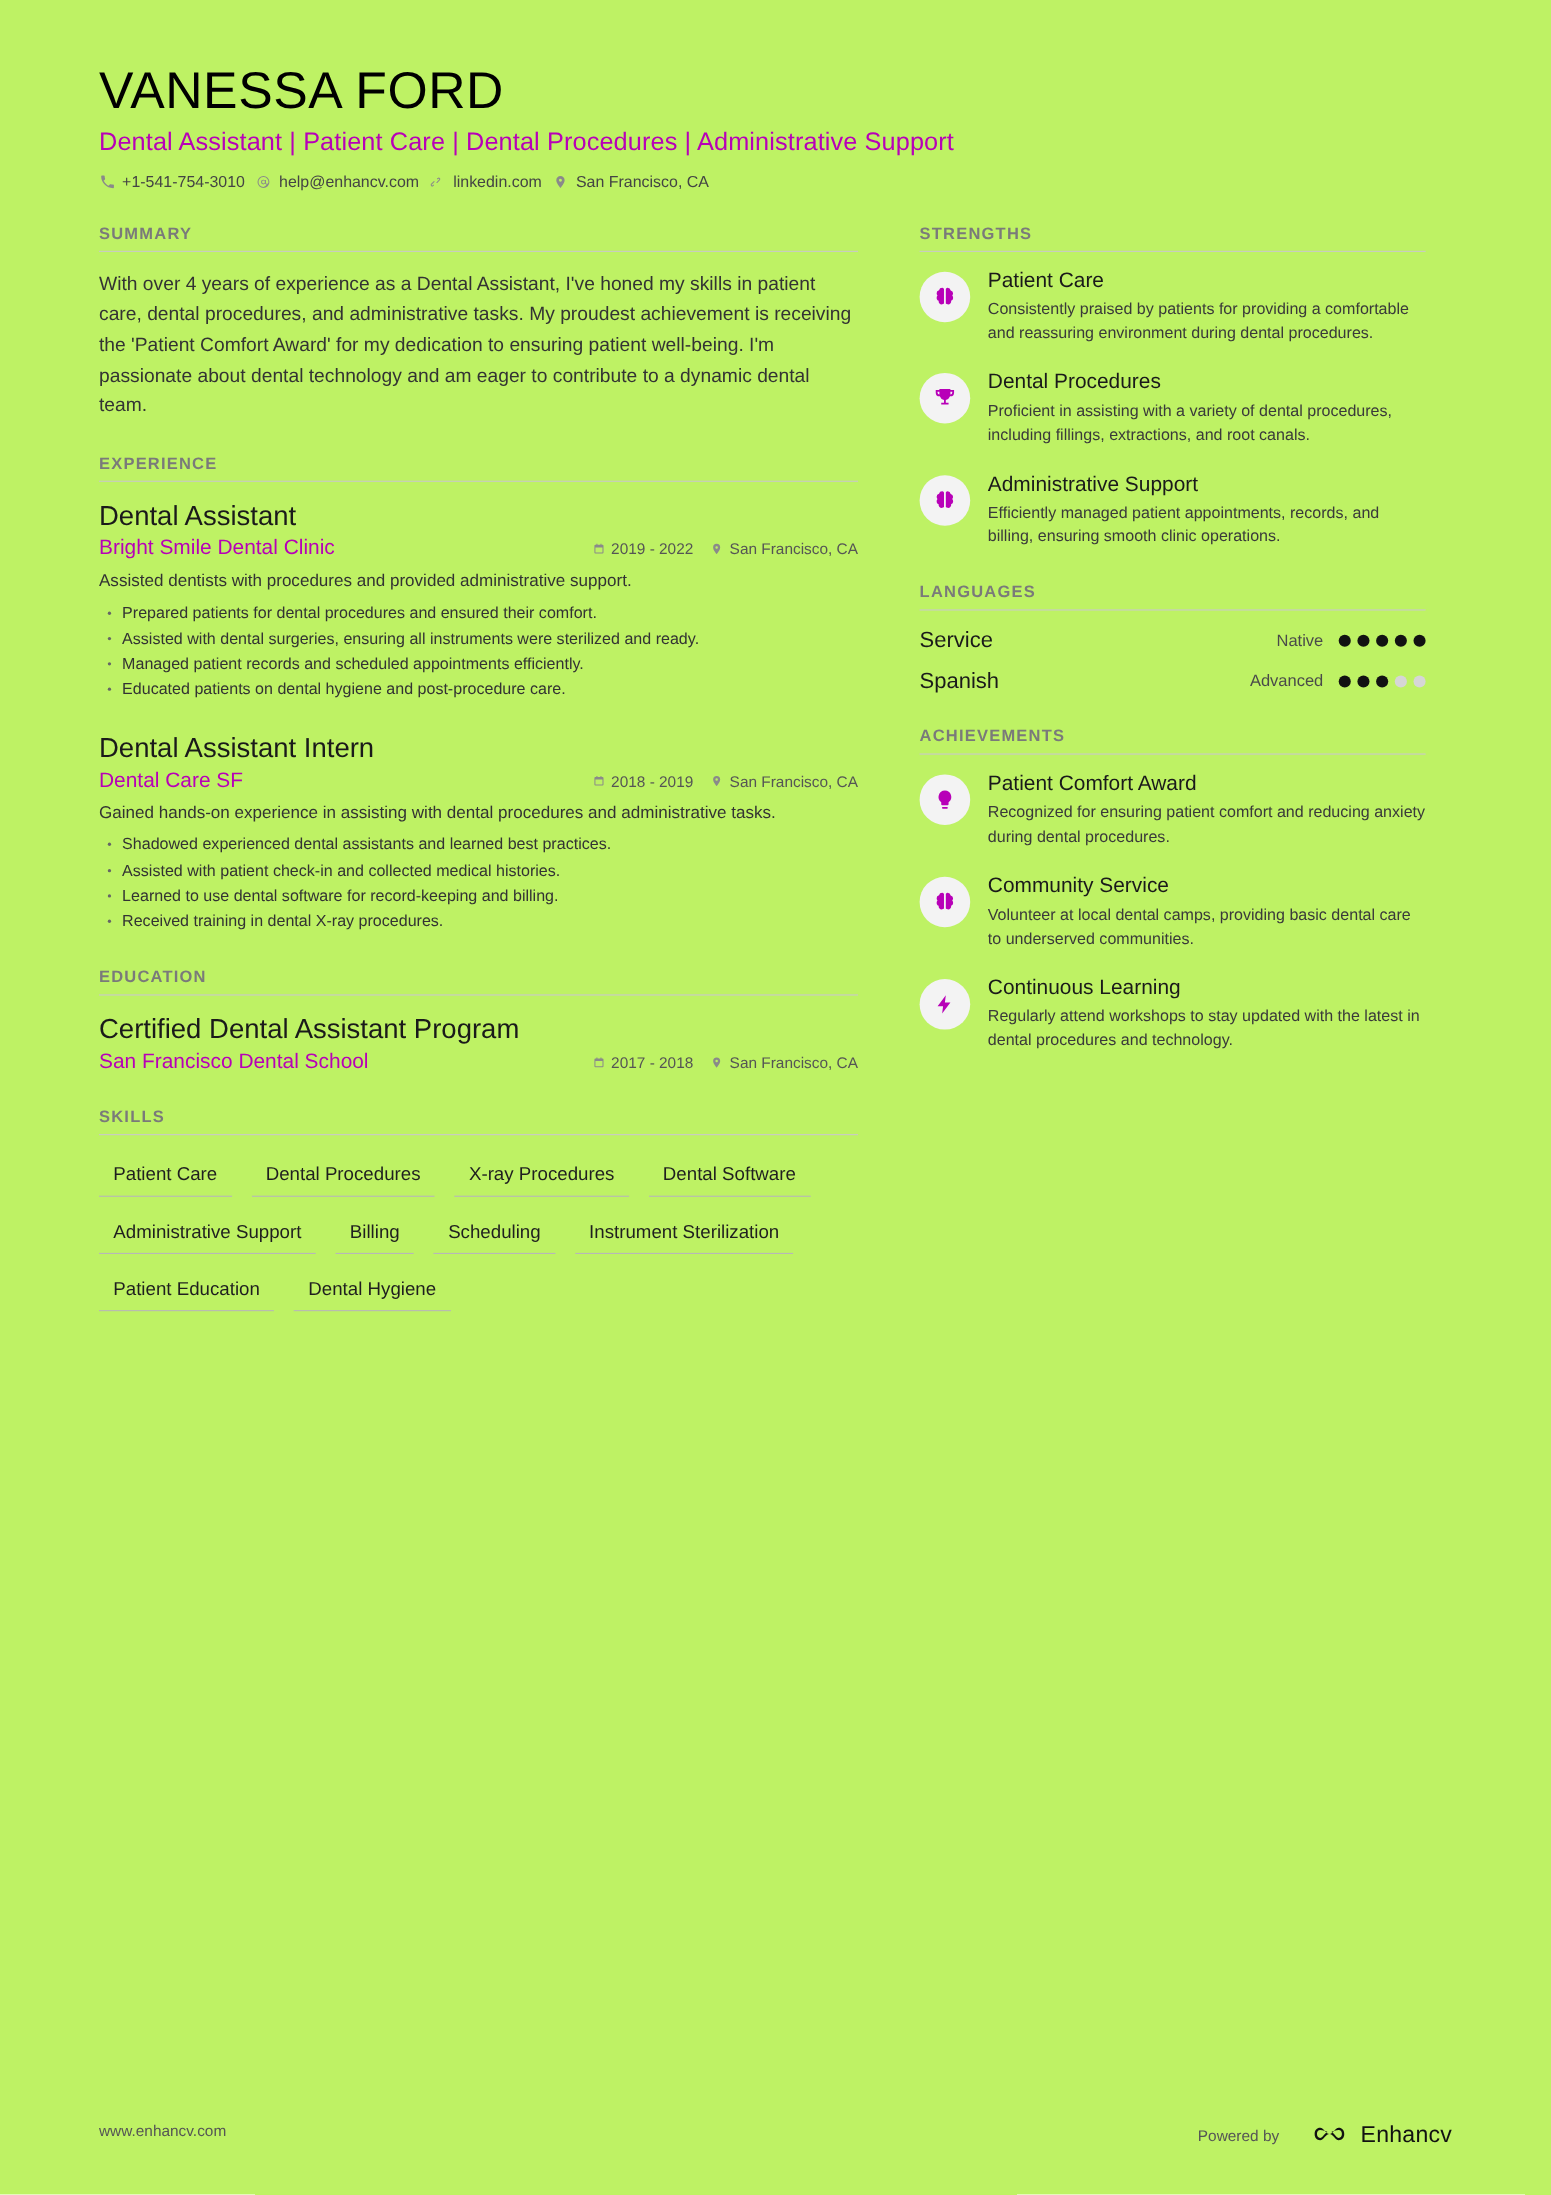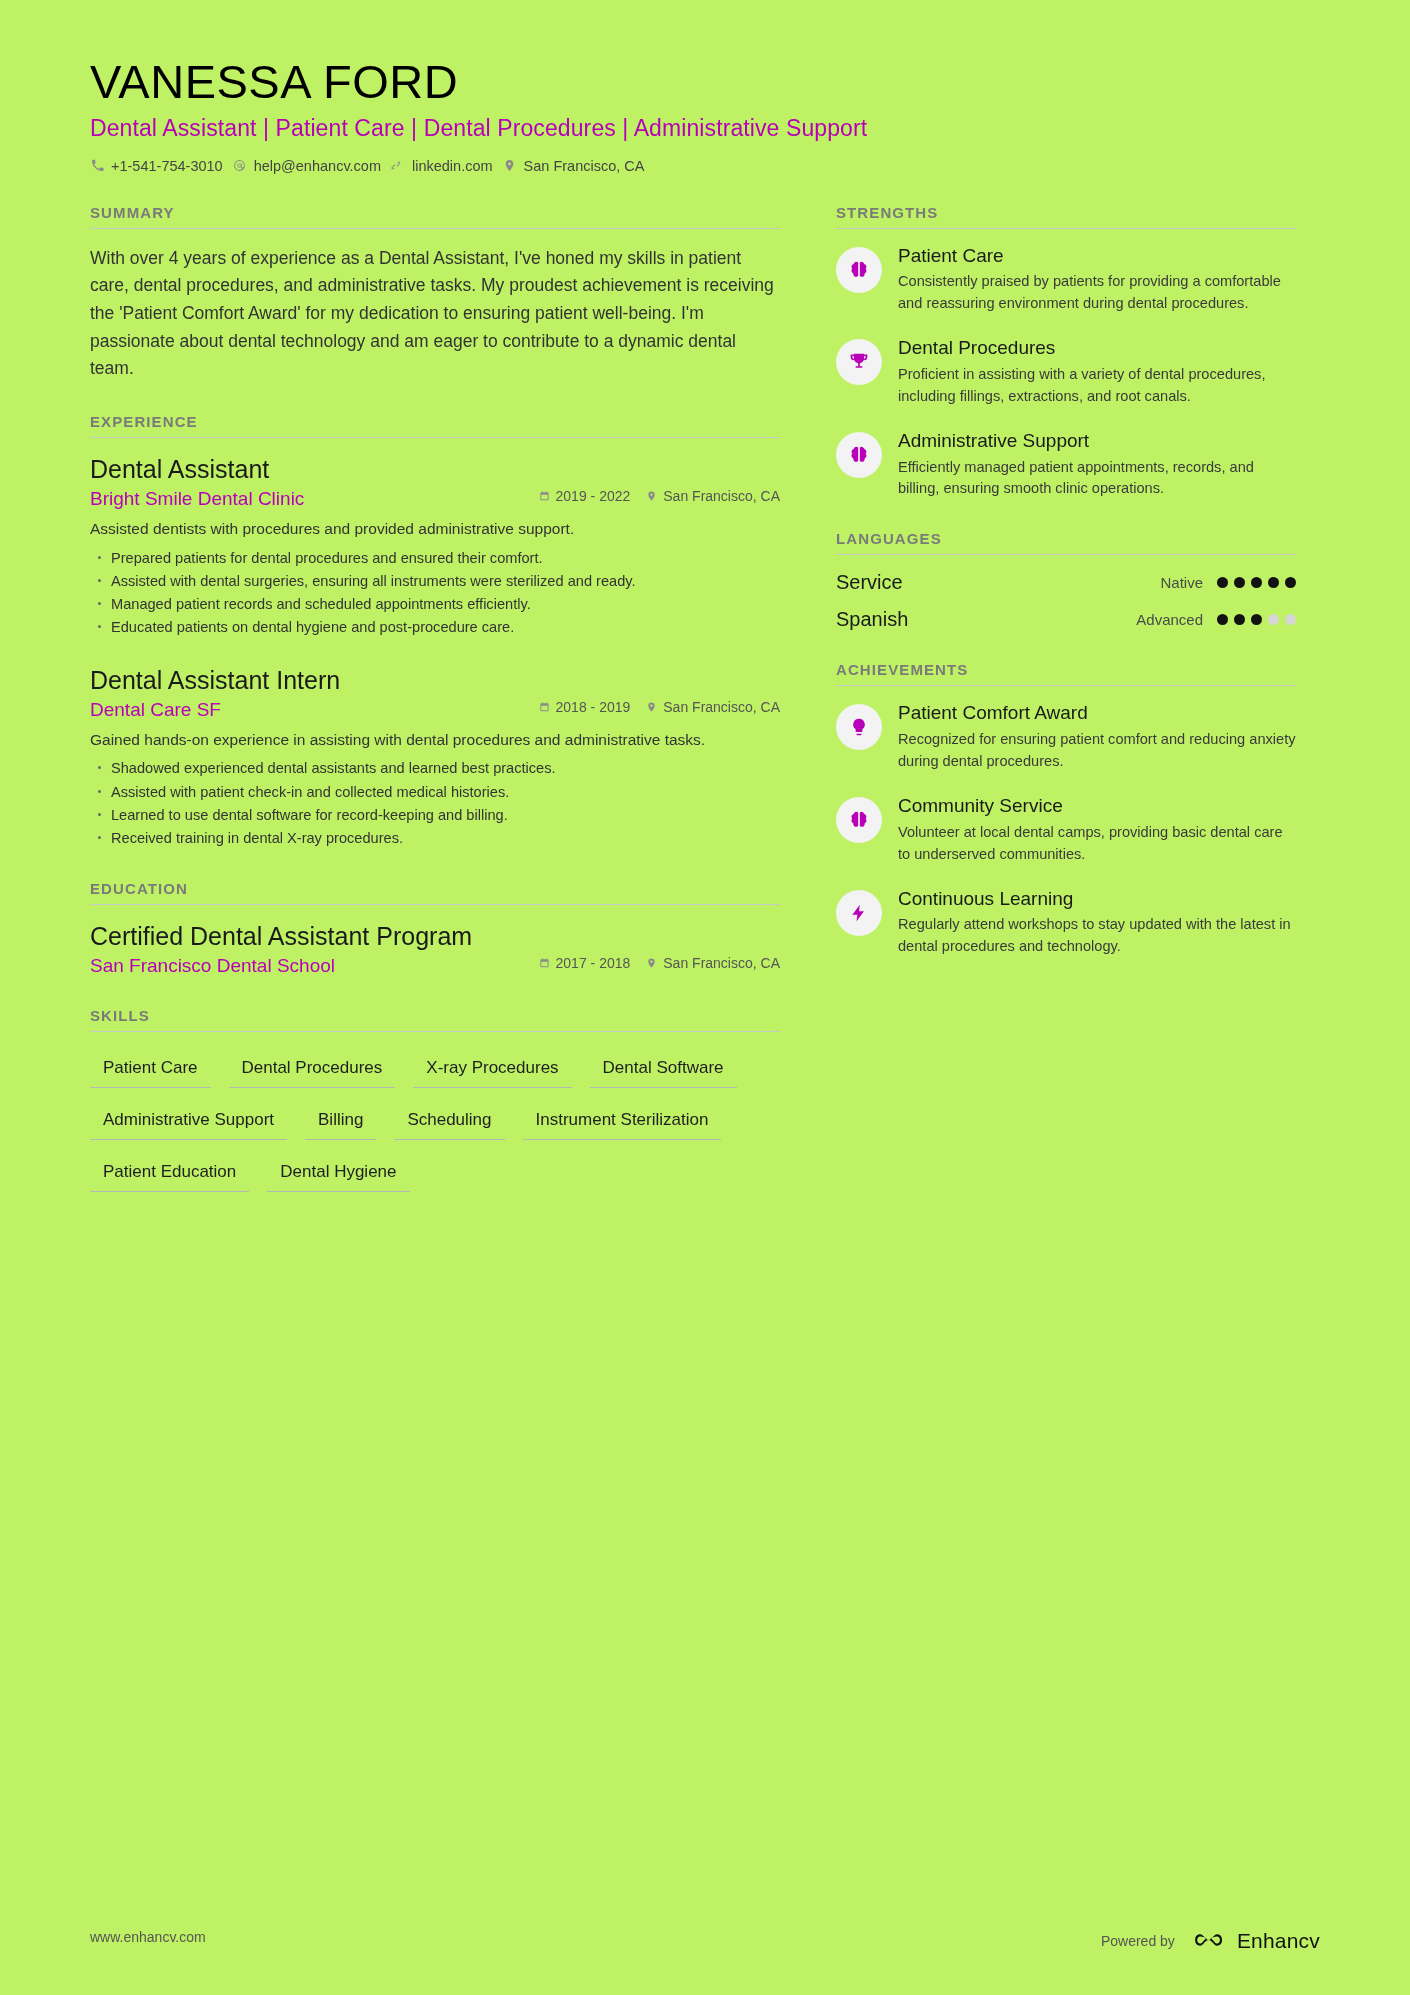--- a/index.html
+++ b/index.html
@@ -89,21 +89,21 @@
   .entry:last-child { margin-bottom: 6px; }
   .job-title {
     font-size: 25px;
     font-weight: 400;
     color: #1a1a1a;
     line-height: 1.25;
     margin-bottom: 3px;
   }
   .meta-row {
     display: flex;
-    align-items: flex-start;
+    align-items: center;
     gap: 16px;
     margin-bottom: 8px;
   }
   .company {
     font-size: 19px;
     color: #b800b8;
     flex: 1 1 auto;
   }
   .meta-chunk {
     display: flex;
@@ -197,21 +197,21 @@
     left: 90px; right: 90px;
     bottom: 42px;
     display: flex;
     justify-content: space-between;
     font-size: 14px;
     color: #555;
   }
   .brand { display: flex; align-items: center; gap: 10px; }
   .brand-mark svg { width: 34px; height: 20px; }
   .brand-name { font-size: 21px; color: #111; letter-spacing: 0.2px; }
-  .powered { font-size: 14px; color: #555; margin-right: 8px; }
+  .powered { font-size: 14px; color: #555; margin-right: 20px; }
 </style>
 </head>
 <body>
 
 <div class="page">
 
   <div>
     <h1 class="name">VANESSA FORD</h1>
     <div class="headline">Dental Assistant | Patient Care | Dental Procedures | Administrative Support</div>
     <div class="contacts">

